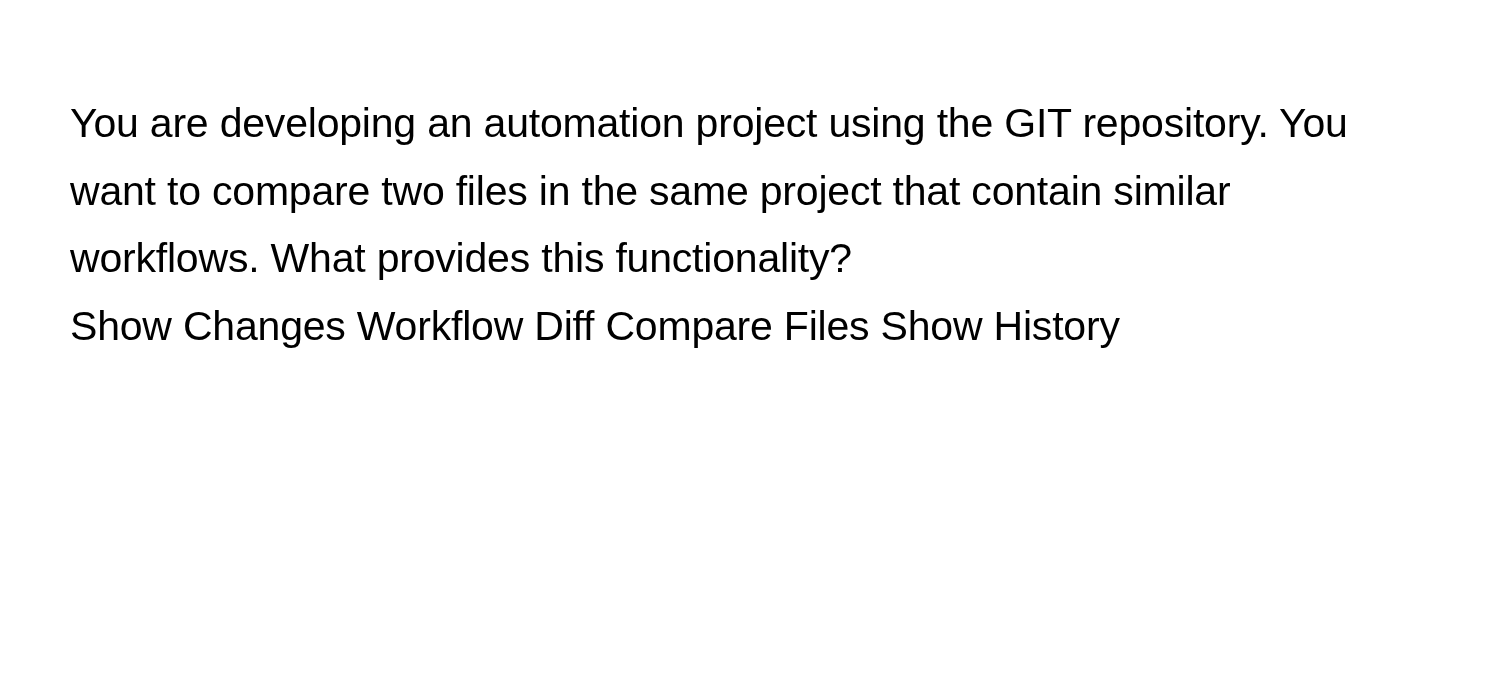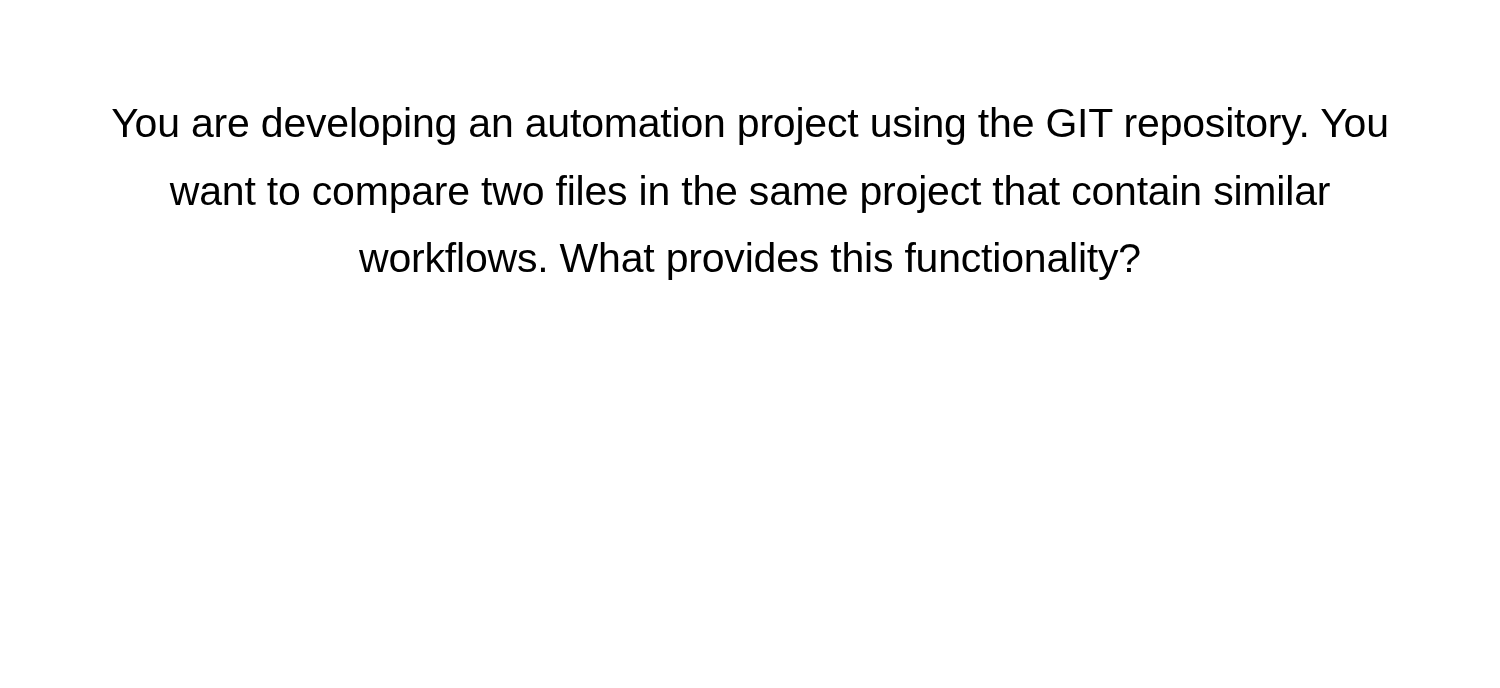--- a/index.html
+++ b/index.html
@@ -13,28 +13,28 @@
       background: #ffffff;
       font-family: -apple-system, BlinkMacSystemFont, "Segoe UI", Helvetica, Arial, sans-serif;
       padding: 90px 70px;
     }
     .content {
       font-size: 41px;
       line-height: 1.65;
       color: #000000;
       font-weight: 400;
       letter-spacing: -0.2px;
-      text-align: center;
     }
     .question {
       display: inline;
     }
     .options {
       display: inline;
     }
   </style>
 </head>
 <body>
 
 <div class="content">
   <span class="question">You are developing an automation project using the GIT repository. You want to compare two files in the same project that contain similar workflows. What provides this functionality?</span>
   <br>
+  <span class="options">Show Changes Workflow Diff Compare Files Show History</span>
 </div>
 
 </body></html>

